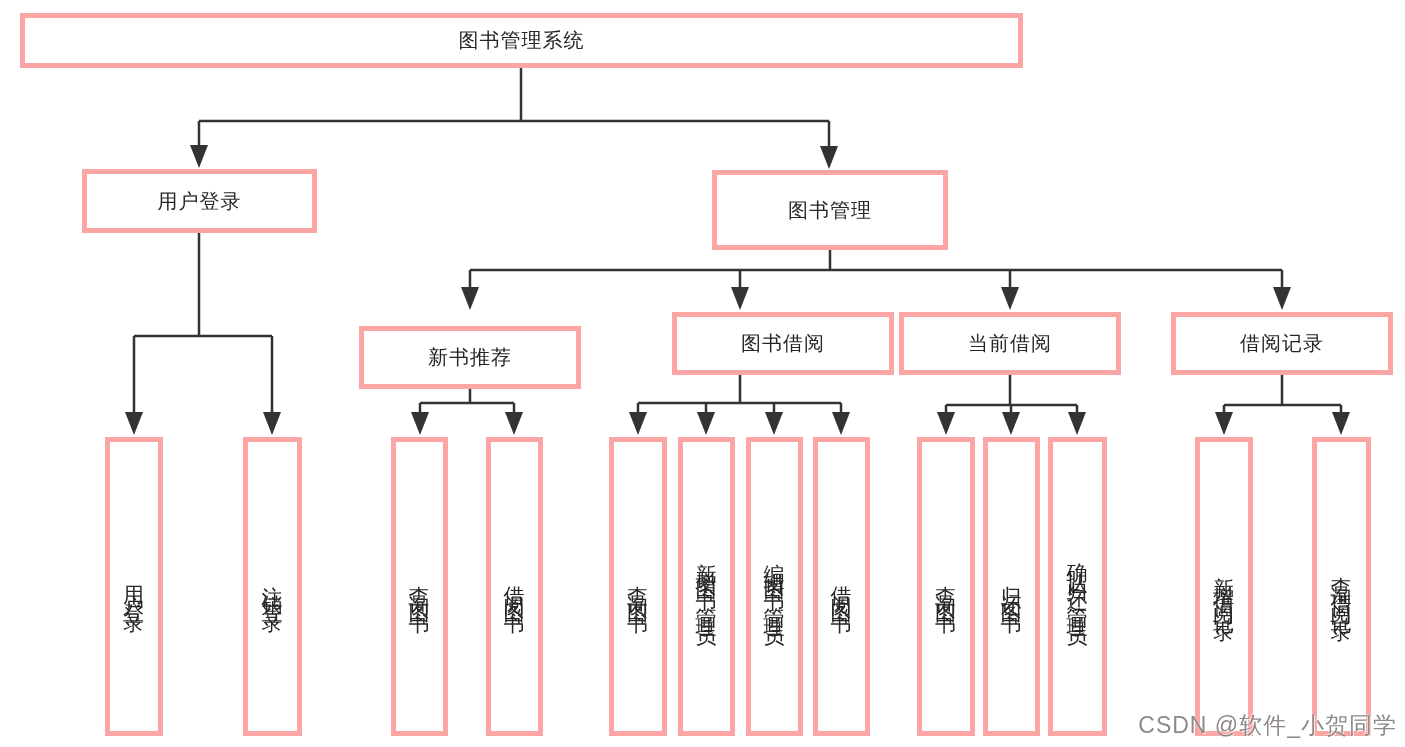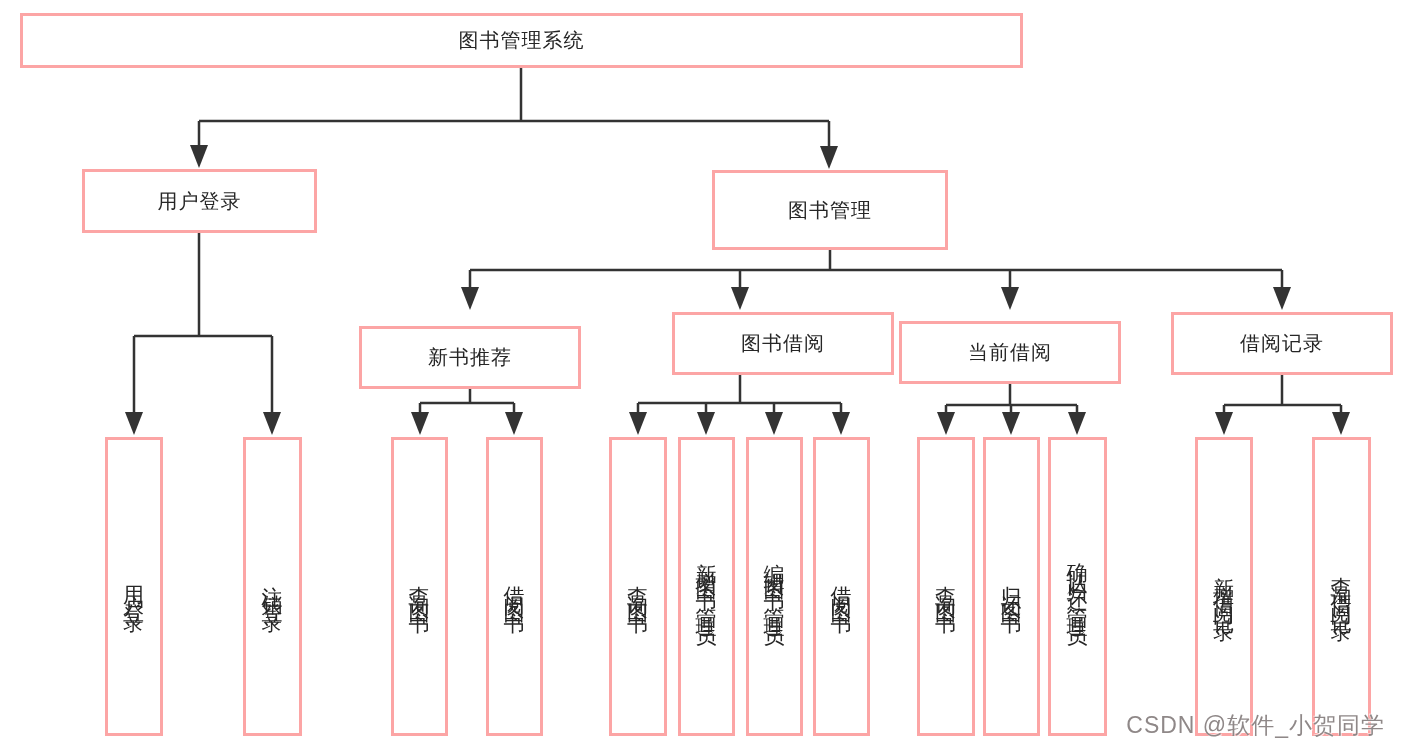--- a/index.html
+++ b/index.html
@@ -13,21 +13,21 @@
     overflow: hidden;
   }
   #connectors {
     position: absolute;
     left: 0; top: 0;
     z-index: 1;
   }
   .box {
     position: absolute;
     background: #ffffff;
-    border: 3px solid #fca5a5;
+    border: 5px solid #fca5a5;
     display: flex;
     align-items: center;
     justify-content: center;
     color: #262626;
     z-index: 2;
   }
   .hbox span {
     font-size: 20px;
     letter-spacing: 1px;
     white-space: nowrap;
@@ -35,21 +35,21 @@
   .vbox span {
     writing-mode: vertical-rl;
     text-orientation: mixed;
     font-size: 21px;
     letter-spacing: 9px;
     line-height: 1;
     white-space: nowrap;
   }
   #watermark {
     position: absolute;
-    right: 20px;
+    right: 8px;
     bottom: 6px;
     font-size: 23px;
     color: #8f8888;
     letter-spacing: 1px;
     z-index: 5;
     text-shadow: 1px 1px 0 rgba(255,255,255,0.75), -1px -1px 0 rgba(255,255,255,0.55);
     white-space: nowrap;
   }
 </style>
 </head>
@@ -107,21 +107,21 @@
   <div class="box hbox" style="left:712px; top:170px; width:236px; height:80px;">
     <span>图书管理</span>
   </div>
 
   <div class="box hbox" style="left:359px; top:326px; width:222px; height:63px;">
     <span>新书推荐</span>
   </div>
   <div class="box hbox" style="left:629px; top:312px; width:222px; height:63px;margin-left:43px;">
     <span>图书借阅</span>
   </div>
-  <div class="box hbox" style="left:899px; top:321px; width:222px; height:63px;">
+  <div class="box hbox" style="left:899px; top:312px; width:222px; height:63px;">
     <span>当前借阅</span>
   </div>
   <div class="box hbox" style="left:1171px; top:312px; width:222px; height:63px;">
     <span>借阅记录</span>
   </div>
 
   <div class="box vbox" style="left:105px; top:437px; width:58px; height:299px;">
     <span>用户登录</span>
   </div>
   <div class="box vbox" style="left:243px; top:437px; width:59px; height:299px;">

